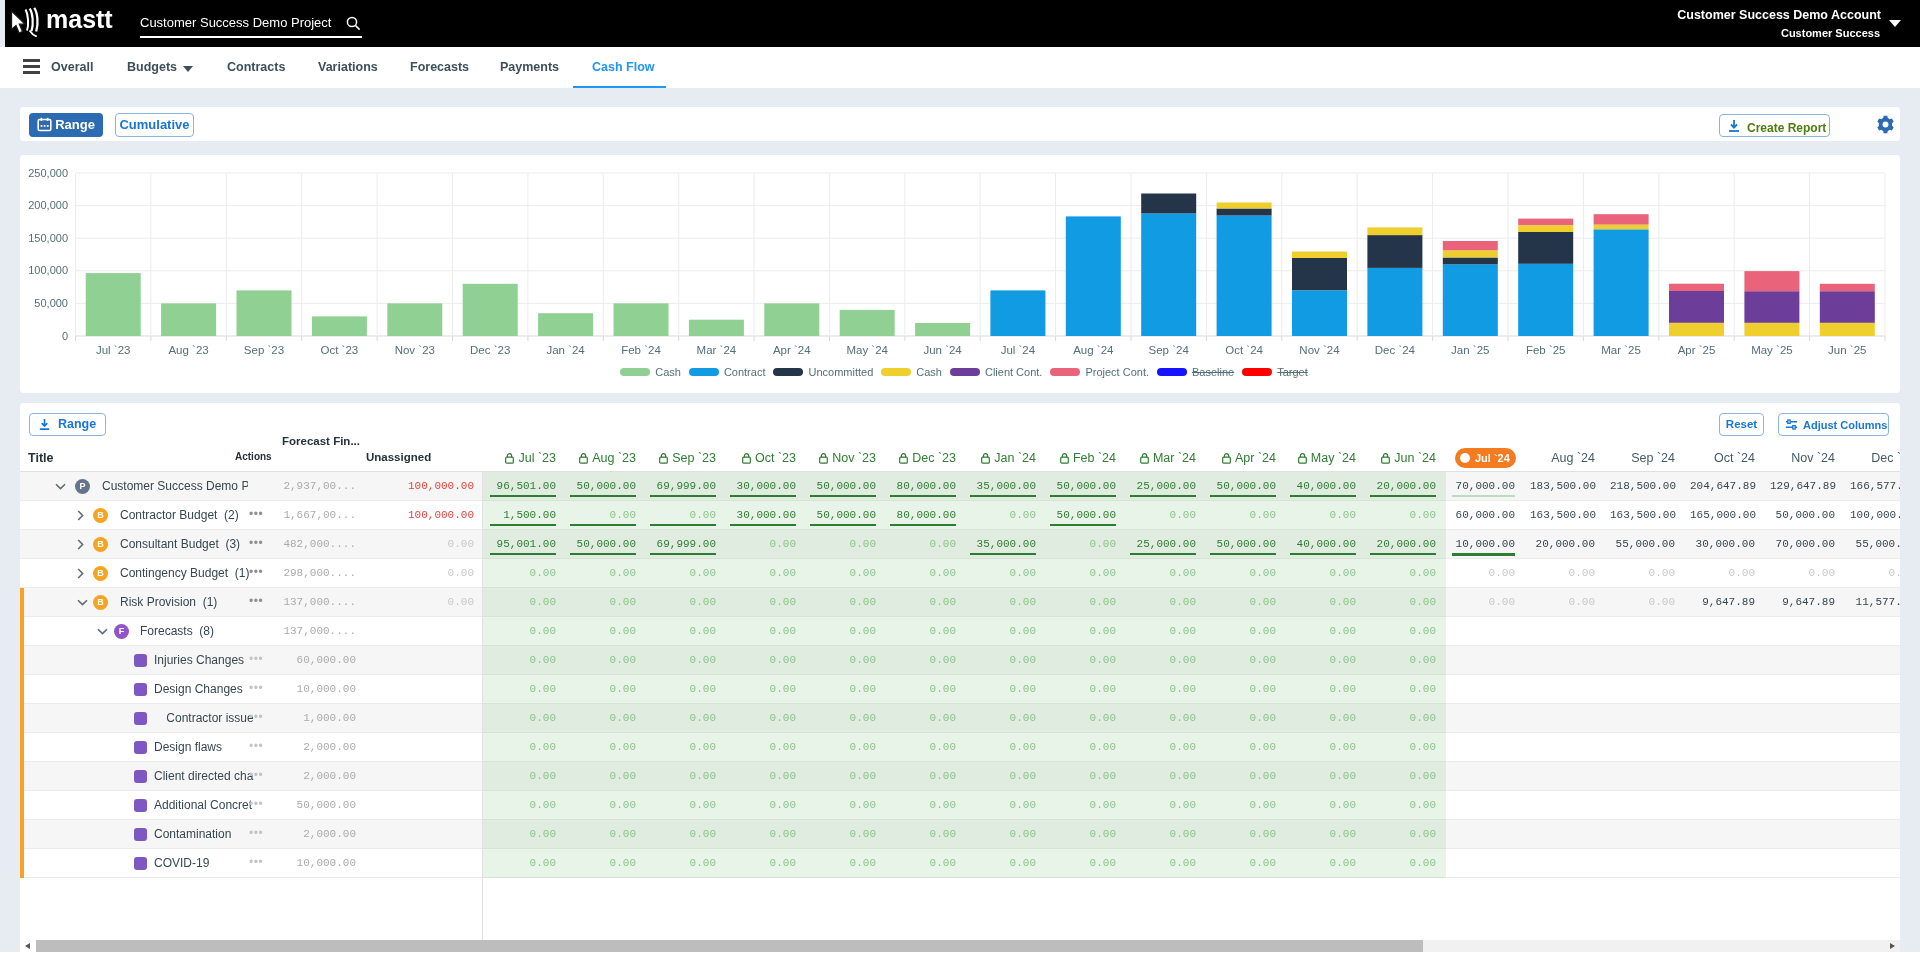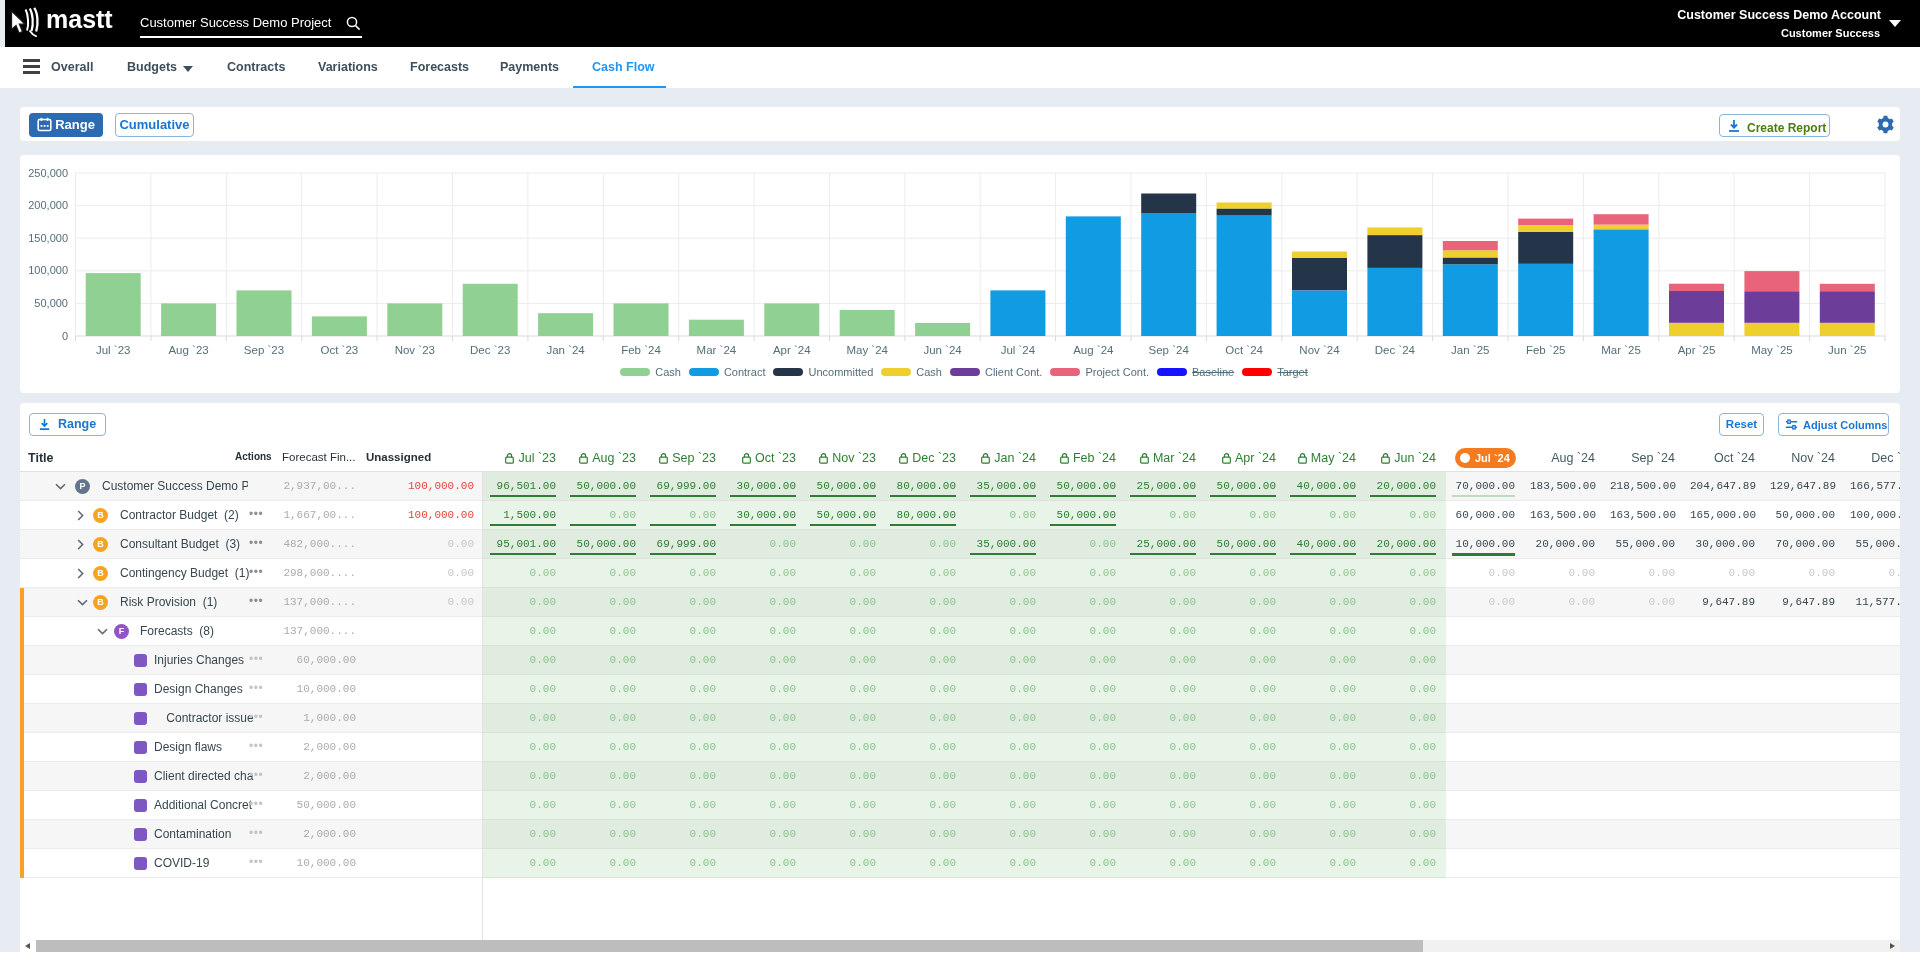--- a/index.html
+++ b/index.html
@@ -232,21 +232,21 @@
 <svg class="abs" style="left:1765px;top:15px" width="13" height="13" viewBox="0 0 14 14">
       <line x1="1" y1="4" x2="13" y2="4" stroke="#1976d2" stroke-width="1.5"></line>
       <line x1="1" y1="10" x2="13" y2="10" stroke="#1976d2" stroke-width="1.5"></line>
       <rect x="3" y="2.2" width="2.6" height="3.6" fill="#fff" stroke="#1976d2" stroke-width="1.4"></rect>
       <rect x="8.4" y="8.2" width="2.6" height="3.6" fill="#fff" stroke="#1976d2" stroke-width="1.4"></rect>
     </svg>
 <div class="abs" style="left:1783px;top:16px;font-size:11px;font-weight:bold;color:#1976d2;">Adjust Columns</div>
 <div class="abs" style="left:0;top:41px;width:1880px;height:28px;border-bottom:1px solid #e0e0e0;"></div>
 <div class="abs" style="left:8px;top:48px;font-size:12.5px;font-weight:bold;color:#263238;">Title</div>
 <div class="abs" style="left:215px;top:48px;font-size:10px;font-weight:bold;color:#263238;">Actions</div>
-<div class="abs" style="left:262px;top:48px;font-size:11.5px;font-weight:normal;color:#263238;text-align:center;">Forecast Fin...</div>
+<div class="abs" style="left:262px;top:32px;font-size:11.5px;font-weight:bold;color:#263238;text-align:center;">Forecast Fin...</div>
 <div class="abs" style="left:346px;top:48px;font-size:11.5px;font-weight:bold;color:#263238;">Unassigned</div>
 <div class="abs" style="left:470px;top:41px;width:66px;height:28px;display:flex;align-items:center;justify-content:flex-end;font-size:12.5px;color:#2e7d32;">
       <svg style="margin-right:4px" width="9" height="11" viewBox="0 0 9 11">
         <rect x="0.7" y="4.2" width="7.6" height="6" rx="1" stroke="#2e7d32" stroke-width="1.2" fill="none"></rect>
         <path d="M2.4,4.2 L2.4,2.8 A2.1,2.1 0 0 1 6.6,2.8 L6.6,4.2" stroke="#2e7d32" stroke-width="1.2" fill="none"></path>
       </svg>
       <span>Jul `23</span>
     </div>
 <div class="abs" style="left:550px;top:41px;width:66px;height:28px;display:flex;align-items:center;justify-content:flex-end;font-size:12.5px;color:#2e7d32;">
       <svg style="margin-right:4px" width="9" height="11" viewBox="0 0 9 11">

